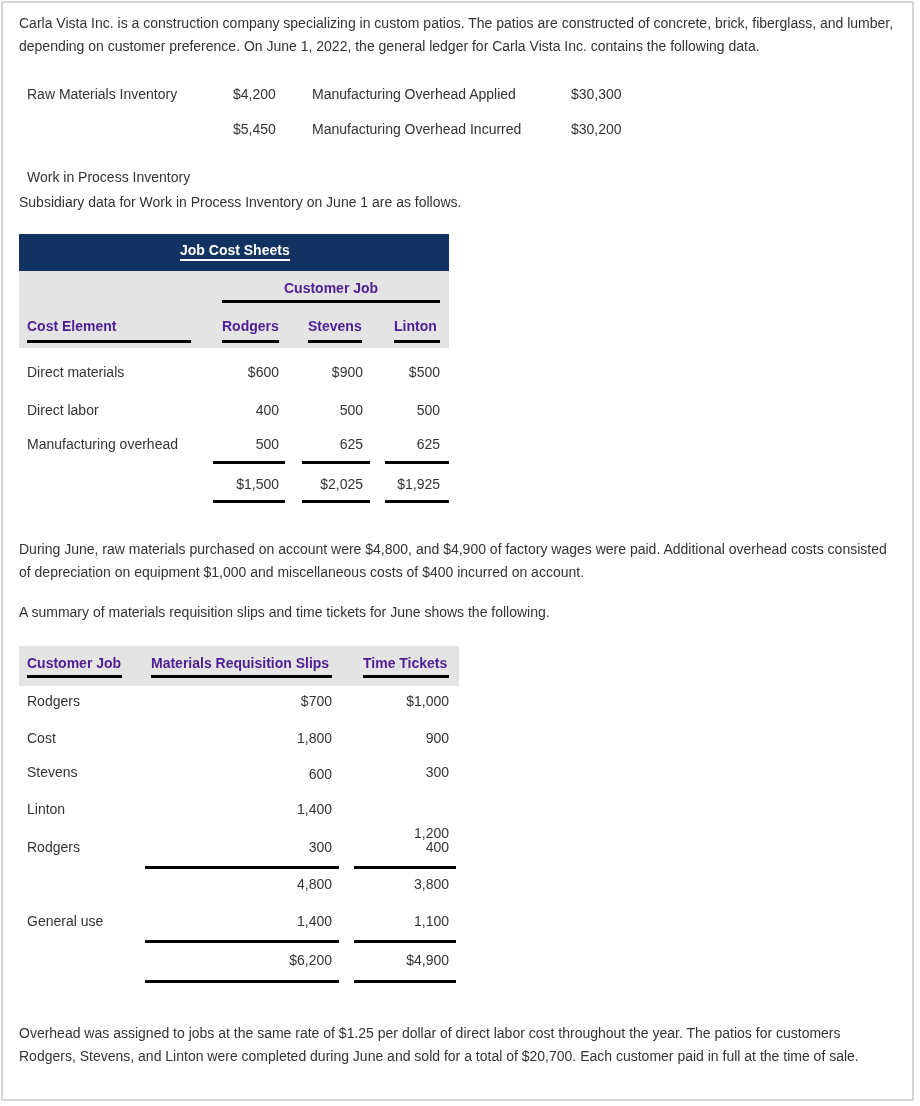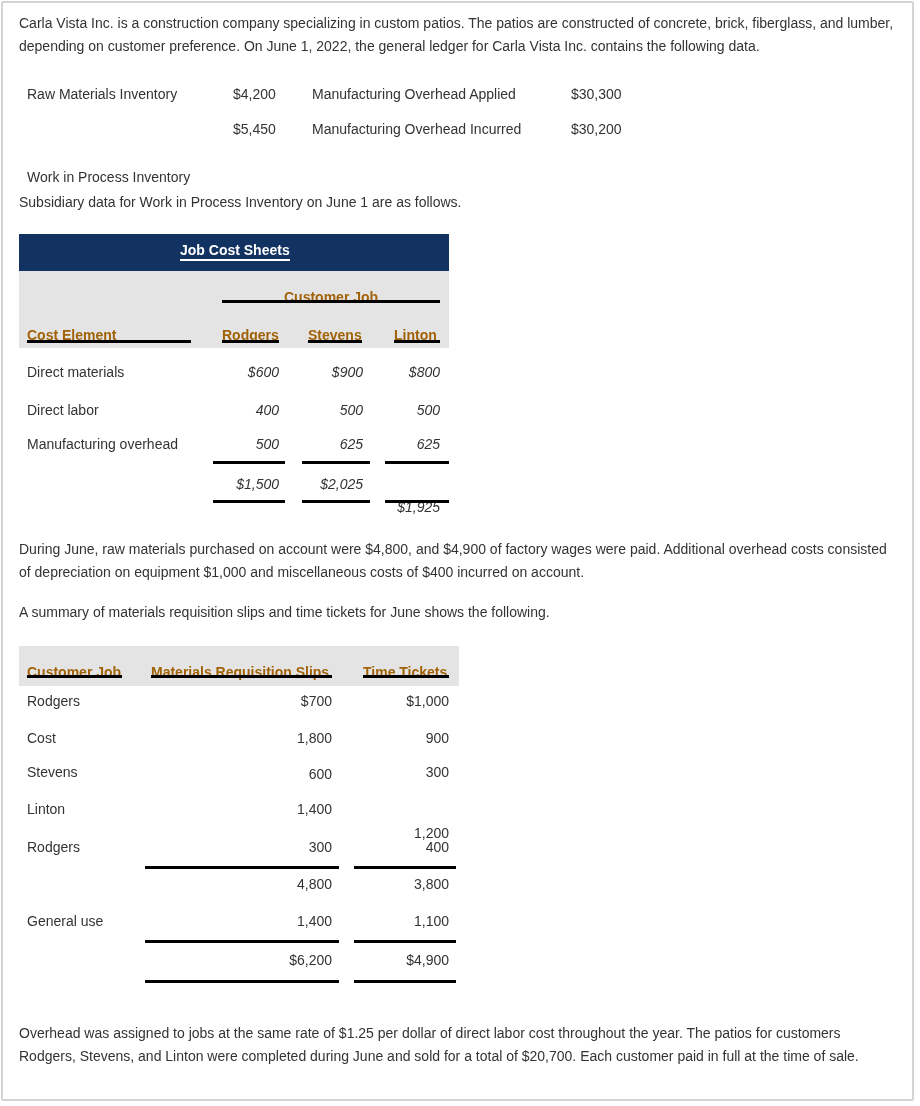--- a/index.html
+++ b/index.html
@@ -7,23 +7,23 @@
   .frame { position: absolute; left: 1px; top: 1px; width: 913px; height: 1100px; border: 2px solid #d4d4d4; border-radius: 2px; box-sizing: border-box; }
   .para { position: absolute; left: 19px; width: 880px; line-height: 22.5px; font-size: 14px; color: #333; margin: 0; }
   .ledger { position: absolute; left: 27px; top: 86px; font-size: 14px; }
   .ledger .cell { position: absolute; white-space: nowrap; }
   
   .jct { position: absolute; left: 19px; top: 234px; width: 430px; }
   .jct .title-bar { height: 37px; background: #123361; position: relative; }
   .jct .title-bar span { position: absolute; left: 161px; top: 8px; color: #fff; font-weight: bold; font-size: 14px; border-bottom: 2px solid #fff; line-height: 17px; }
   .jct .hdr { background: #e4e4e4; position: relative; height: 77px; }
   .abs { position: absolute; white-space: nowrap; }
-  .bold { font-weight: bold; color: #a16207; margin-top: 9px; }
+  .bold { font-weight: bold; color: #4c1d95; }
   .rule { position: absolute; height: 3px; background: #000; }
-  .num { text-align: center; font-style: italic; }
+  .num { text-align: center; }
   
   .mt { position: absolute; left: 19px; top: 646px; width: 440px; }
   .mt .hdr { background: #e4e4e4; height: 40px; position: relative; }
 </style>
 </head>
 <body>
 
 <div class="frame"></div>
 
 <p class="para" style="top:12px;">Carla Vista Inc. is a construction company specializing in custom patios. The patios are constructed of concrete, brick, fiberglass, and lumber, depending on customer preference. On June 1, 2022, the general ledger for Carla Vista Inc. contains the following data.</p>
@@ -54,39 +54,39 @@
     <div class="rule" style="left:203px;top:69px;width:57px;"></div>
     <span class="abs bold" style="left:289px;top:47px;">Stevens</span>
     <div class="rule" style="left:289px;top:69px;width:54px;"></div>
     <span class="abs bold" style="left:375px;top:47px;">Linton</span>
     <div class="rule" style="left:375px;top:69px;width:46px;"></div>
   </div>
   <div style="position:relative;height:160px;">
     <span class="abs" style="left:8px;top:16px;">Direct materials</span>
     <span class="abs num" style="right:170px;top:16px;">$600</span>
     <span class="abs num" style="right:86px;top:16px;">$900</span>
-    <span class="abs num" style="right:9px;top:16px;">$800</span>
+    <span class="abs num" style="right:9px;top:16px;">$500</span>
 
     <span class="abs" style="left:8px;top:54px;">Direct labor</span>
     <span class="abs num" style="right:170px;top:54px;">400</span>
     <span class="abs num" style="right:86px;top:54px;">500</span>
     <span class="abs num" style="right:9px;top:54px;">500</span>
 
     <span class="abs" style="left:8px;top:88px;">Manufacturing overhead</span>
     <span class="abs num" style="right:170px;top:88px;">500</span>
     <span class="abs num" style="right:86px;top:88px;">625</span>
     <span class="abs num" style="right:9px;top:88px;">625</span>
 
     <div class="rule" style="left:194px;top:113px;width:72px;"></div>
     <div class="rule" style="left:283px;top:113px;width:68px;"></div>
     <div class="rule" style="left:366px;top:113px;width:64px;"></div>
 
     <span class="abs num" style="right:170px;top:128px;">$1,500</span>
     <span class="abs num" style="right:86px;top:128px;">$2,025</span>
-    <span class="abs num" style="right:9px;top:128px;margin-top:23px;">$1,925</span>
+    <span class="abs num" style="right:9px;top:128px;">$1,925</span>
 
     <div class="rule" style="left:194px;top:152px;width:72px;"></div>
     <div class="rule" style="left:283px;top:152px;width:68px;"></div>
     <div class="rule" style="left:366px;top:152px;width:64px;"></div>
   </div>
 </div>
 
 <p class="para" style="top:538px;">During June, raw materials purchased on account were $4,800, and $4,900 of factory wages were paid. Additional overhead costs consisted of depreciation on equipment $1,000 and miscellaneous costs of $400 incurred on account.</p>
 <p class="para" style="top:601px;">A summary of materials requisition slips and time tickets for June shows the following.</p>
 

